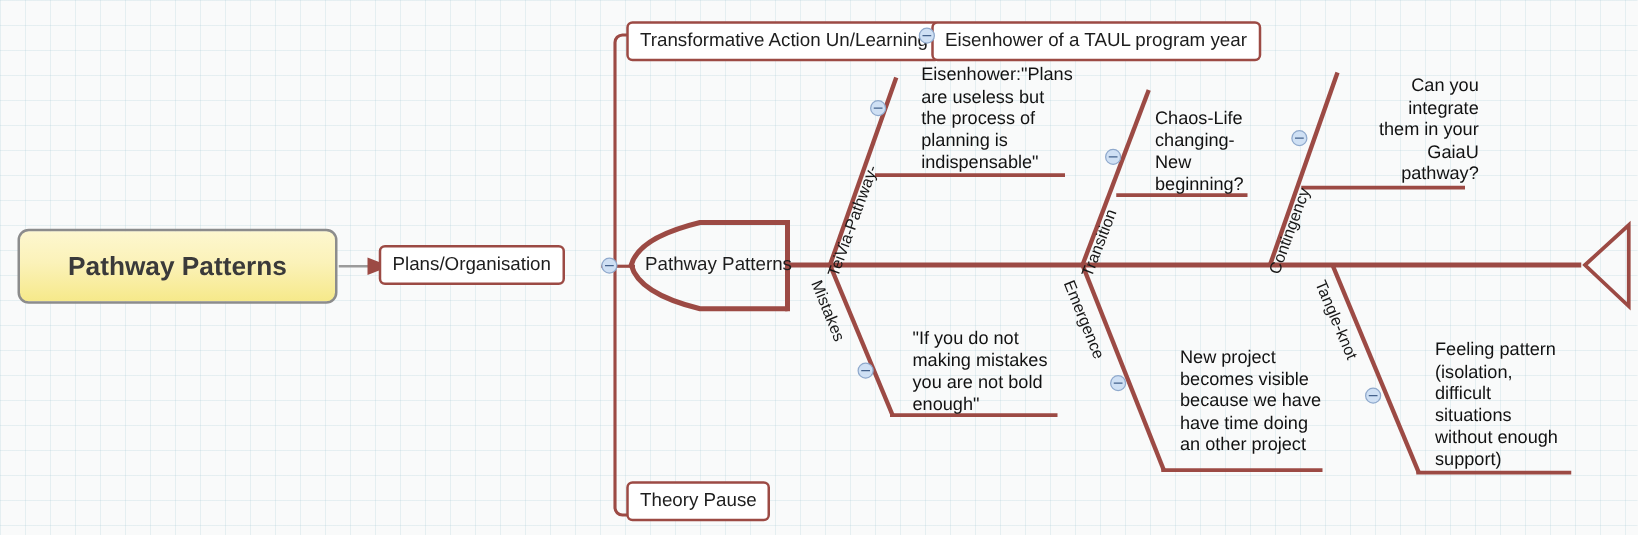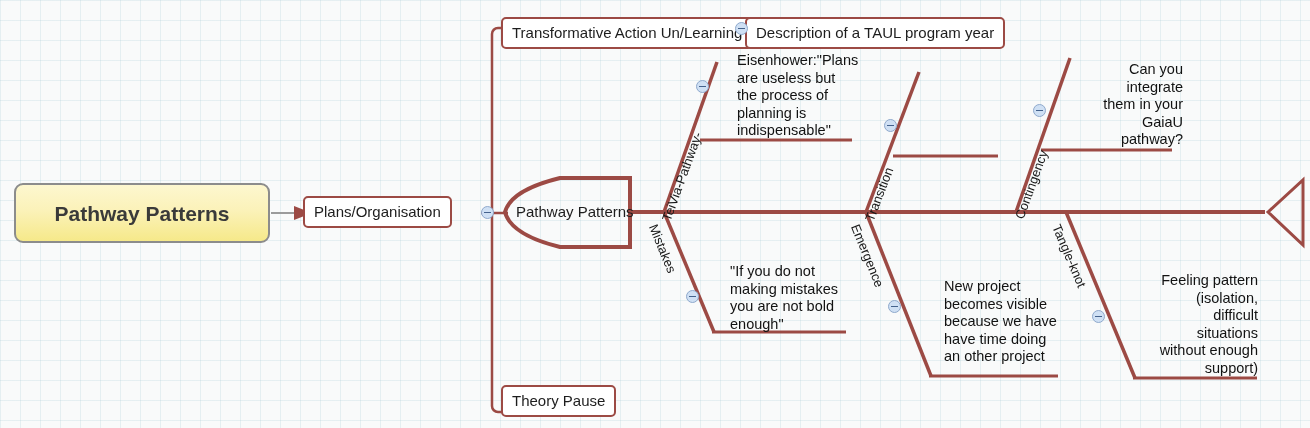--- a/index.html
+++ b/index.html
@@ -138,21 +138,21 @@
 
   <div id="node-theory" class="node">
     <span>Plans/Organisation</span>
   </div>
 
   <div id="node-taul" class="node">
     <span>Transformative Action Un/Learning</span>
   </div>
 
   <div id="node-desc" class="node">
-    <span>Description of a TAUL program year</span>
+    <span>Eisenhower of a TAUL program year</span>
   </div>
 
   <div id="node-pause" class="node">
     <span>Theory Pause</span>
   </div>
 
   <div class="fishhead-label">Pathway Patterns</div>
 
   <div class="collapse" style="left:481px;top:206px;"></div>
   <div class="collapse" style="left:735px;top:22px;"></div>
@@ -174,38 +174,42 @@
   <div class="rib-label" style="left:862px;top:222px;transform:rotate(68deg);">Emergence</div>
 
   <div class="rib-label" style="left:1063px;top:222px;transform:rotate(67deg);">Tangle-knot</div>
 
   <div class="detail" style="left:737px;top:52px;width:125px;">Eisenhower:"Plans
 are useless but
 the process of
 planning is
 indispensable"</div>
 
+  <div class="detail" style="left:924px;top:87px;width:88px;">Chaos-Life
+changing-
+New
+beginning?</div>
 
   <div class="detail" style="left:1081px;top:61px;width:102px;text-align:right;">Can you
 integrate
 them in your
 GaiaU
 pathway?</div>
 
   <div class="detail" style="left:730px;top:263px;width:122px;">"If you do not
 making mistakes
 you are not bold
 enough"</div>
 
   <div class="detail" style="left:944px;top:278px;width:116px;">New project
 becomes visible
 because we have
 have time doing
 an other project</div>
 
-  <div class="detail" style="left:1148px;top:272px;width:110px;text-align:right;">Feeling pattern
+  <div class="detail" style="left:1148px;top:272px;width:110px;">Feeling pattern
 (isolation,
 difficult
 situations
 without enough
 support)</div>
 
 </div>
 
 </body></html>

